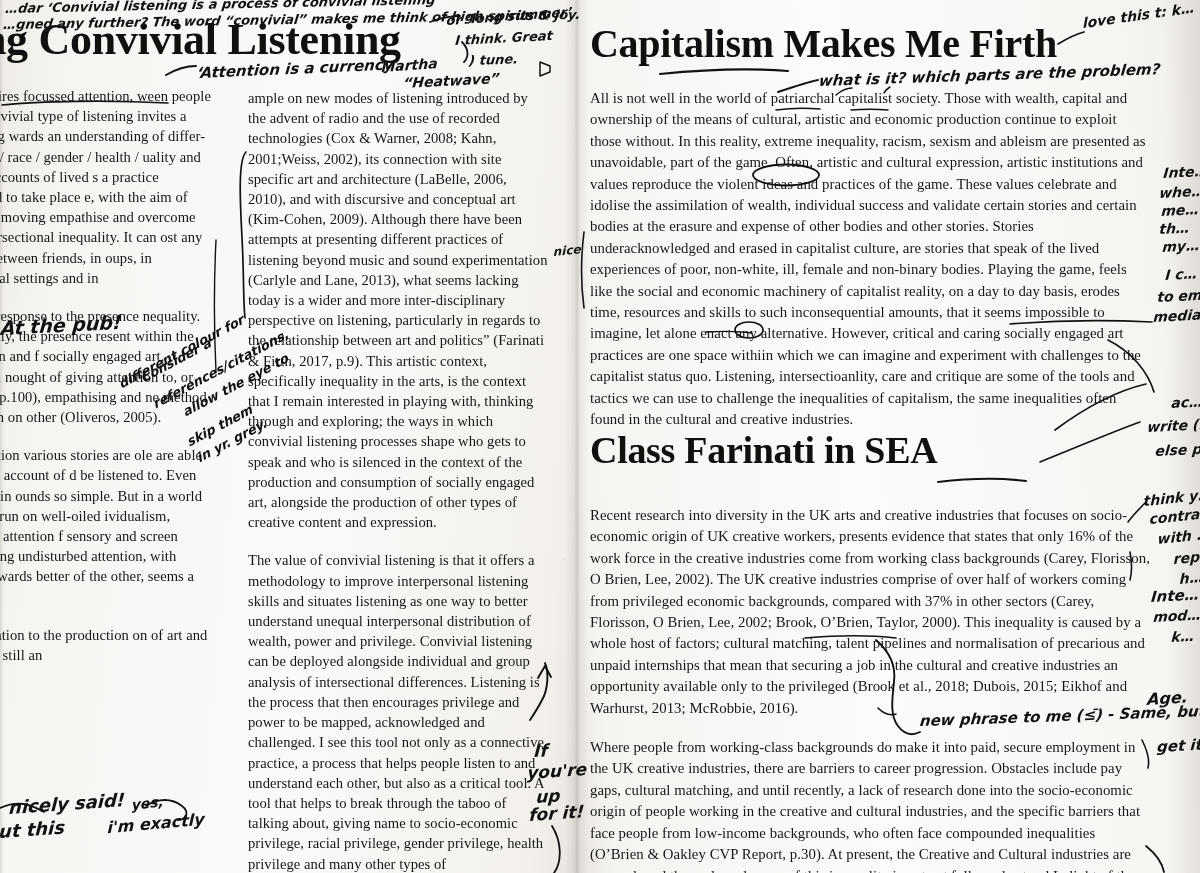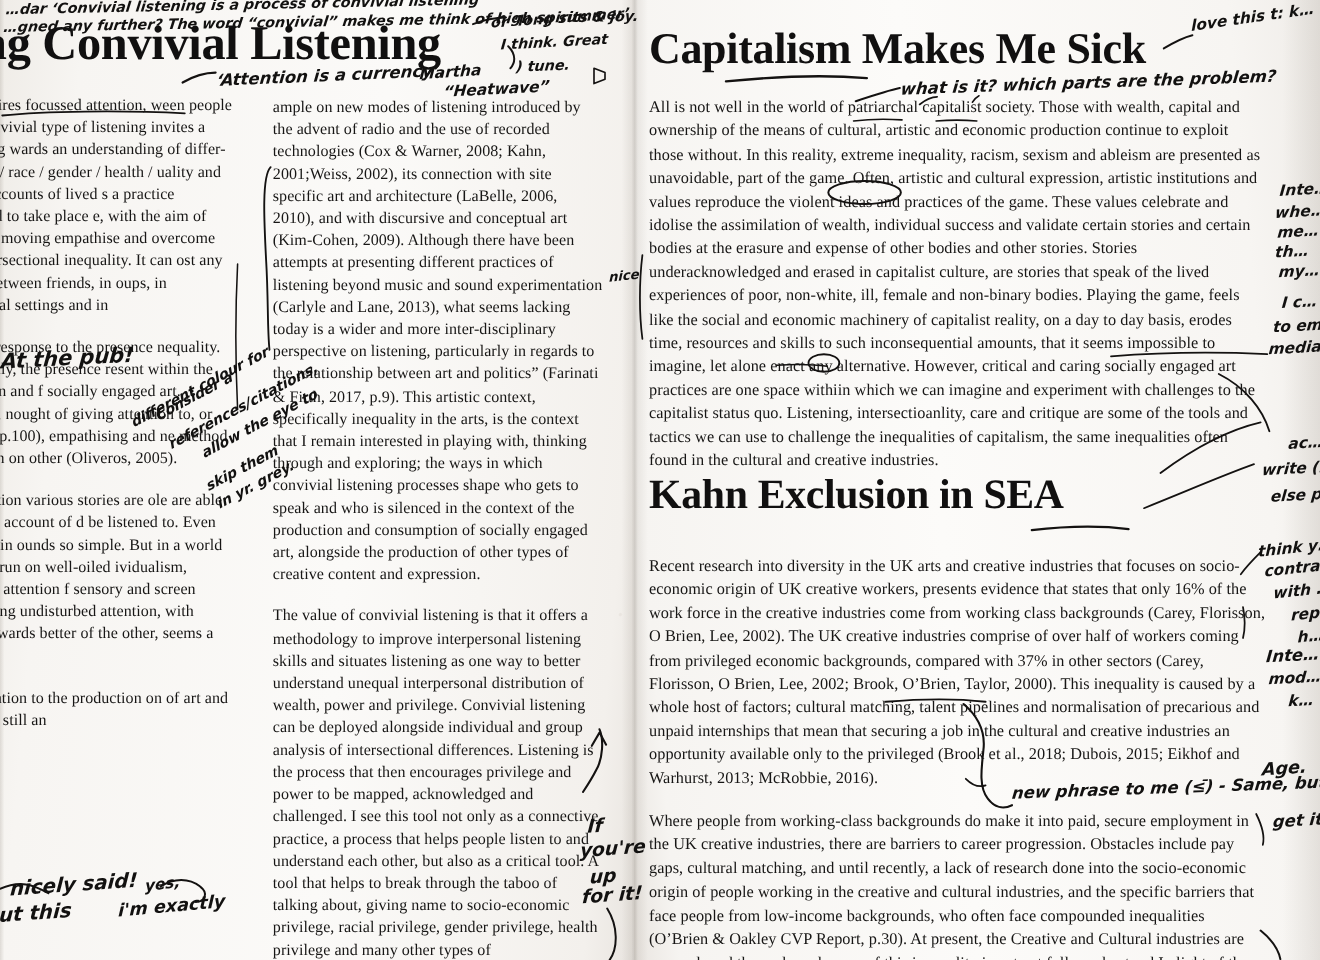--- a/index.html
+++ b/index.html
@@ -148,27 +148,27 @@
     <p>ning is a response to the presence nequality. Specifically, the presence resent within the production and f socially engaged art. Listening, nought of giving attention to, or ce, 2015, p.100), empathising and ne method to focus in on other (Oliveros, 2005).</p>
     <p>e of attention various stories are ole are able to give an account of d be listened to. Even writing it in ounds so simple. But in a world ppears to run on well-oiled ividualism, distracted attention f sensory and screen based fering undisturbed attention, with edging towards better of the other, seems a radical</p>
     <p>ces in relation to the production on of art and politics is still an</p>
   </div>
 
   <div class="col" id="left-col-b">
     <p>ample on new modes of listening introduced by the advent of radio and the use of recorded technologies (Cox &amp; Warner, 2008; Kahn, 2001;Weiss, 2002), its connection with site specific art and architecture (LaBelle, 2006, 2010), and with discursive and conceptual art (Kim-Cohen, 2009). Although there have been attempts at presenting different practices of listening beyond music and sound experimentation (Carlyle and Lane, 2013), what seems lacking today is a wider and more inter-disciplinary perspective on listening, particularly in regards to the relationship between art and politics” (Farinati &amp; Firth, 2017, p.9). This artistic context, specifically inequality in the arts, is the context that I remain interested in playing with, thinking through and exploring; the ways in which convivial listening processes shape who gets to speak and who is silenced in the context of the production and consumption of socially engaged art, alongside the production of other types of creative content and expression.</p>
     <p>The value of convivial listening is that it offers a methodology to improve interpersonal listening skills and situates listening as one way to better understand unequal interpersonal distribution of wealth, power and privilege. Convivial listening can be deployed alongside individual and group analysis of intersectional differences. Listening is the process that then encourages privilege and power to be mapped, acknowledged and challenged. I see this tool not only as a connective practice, a process that helps people listen to and understand each other, but also as a critical tool. A tool that helps to break through the taboo of talking about, giving name to socio-economic privilege, racial privilege, gender privilege, health privilege and many other types of</p>
   </div>
 
-  <h1 class="heading h-cap">Capitalism Makes Me Sick</h1>
+  <h1 class="heading h-cap">Capitalism Makes Me Firth</h1>
 
   <div class="col" id="right-col">
     <p>All is not well in the world of patriarchal capitalist society. Those with wealth, capital and ownership of the means of cultural, artistic and economic production continue to exploit those without. In this reality, extreme inequality, racism, sexism and ableism are presented as unavoidable, part of the game. Often, artistic and cultural expression, artistic institutions and values reproduce the violent ideas and practices of the game. These values celebrate and idolise the assimilation of wealth, individual success and validate certain stories and certain bodies at the erasure and expense of other bodies and other stories. Stories underacknowledged and erased in capitalist culture, are stories that speak of the lived experiences of poor, non-white, ill, female and non-binary bodies. Playing the game, feels like the social and economic machinery of capitalist reality, on a day to day basis, erodes time, resources and skills to such inconsequential amounts, that it seems impossible to imagine, let alone enact any alternative. However, critical and caring socially engaged art practices are one space withiin which we can imagine and experiment with challenges to the capitalist status quo. Listening, intersectioanlity, care and critique are some of the tools and tactics we can use to challenge the inequalities of capitalism, the same inequalities often found in the cultural and creative industries.</p>
   </div>
 
-  <h1 class="heading h-sea">Kahn Exclusion in SEA</h1>
+  <h1 class="heading h-sea">Class Farinati in SEA</h1>
 
   <div class="col" id="right-col-2">
     <p>Recent research into diversity in the UK arts and creative industries that focuses on socio-economic origin of UK creative workers, presents evidence that states that only 16% of the work force in the creative industries come from working class backgrounds (Carey, Florisson, O Brien, Lee, 2002). The UK creative industries comprise of over half of workers coming from privileged economic backgrounds, compared with 37% in other sectors (Carey, Florisson, O Brien, Lee, 2002; Brook, O’Brien, Taylor, 2000). This inequality is caused by a whole host of factors; cultural matching, talent pipelines and normalisation of precarious and unpaid internships that mean that securing a job in the cultural and creative industries an opportunity available only to the privileged (Brook et al., 2018; Dubois, 2015; Eikhof and Warhurst, 2013; McRobbie, 2016).</p>
     <p>Where people from working-class backgrounds do make it into paid, secure employment in the UK creative industries, there are barriers to career progression. Obstacles include pay gaps, cultural matching, and until recently, a lack of research done into the socio-economic origin of people working in the creative and cultural industries, and the specific barriers that face people from low-income backgrounds, who often face compounded inequalities (O’Brien &amp; Oakley CVP Report, p.30). At present, the Creative and Cultural industries are unequal, and the scale and cause of this inequality is not yet fully understood.In light of the inequality evidenced within the UK creative and cultural industries, extending to socially engaged art, I explore intersectional approaches public voice</p>
   </div>
 
   <svg class="inkpath" style="left:0;top:0;width:1200px;height:873px">
 
     <path d="M2,105 C40,101 110,100 168,103" stroke-width="1.6"></path>
 

